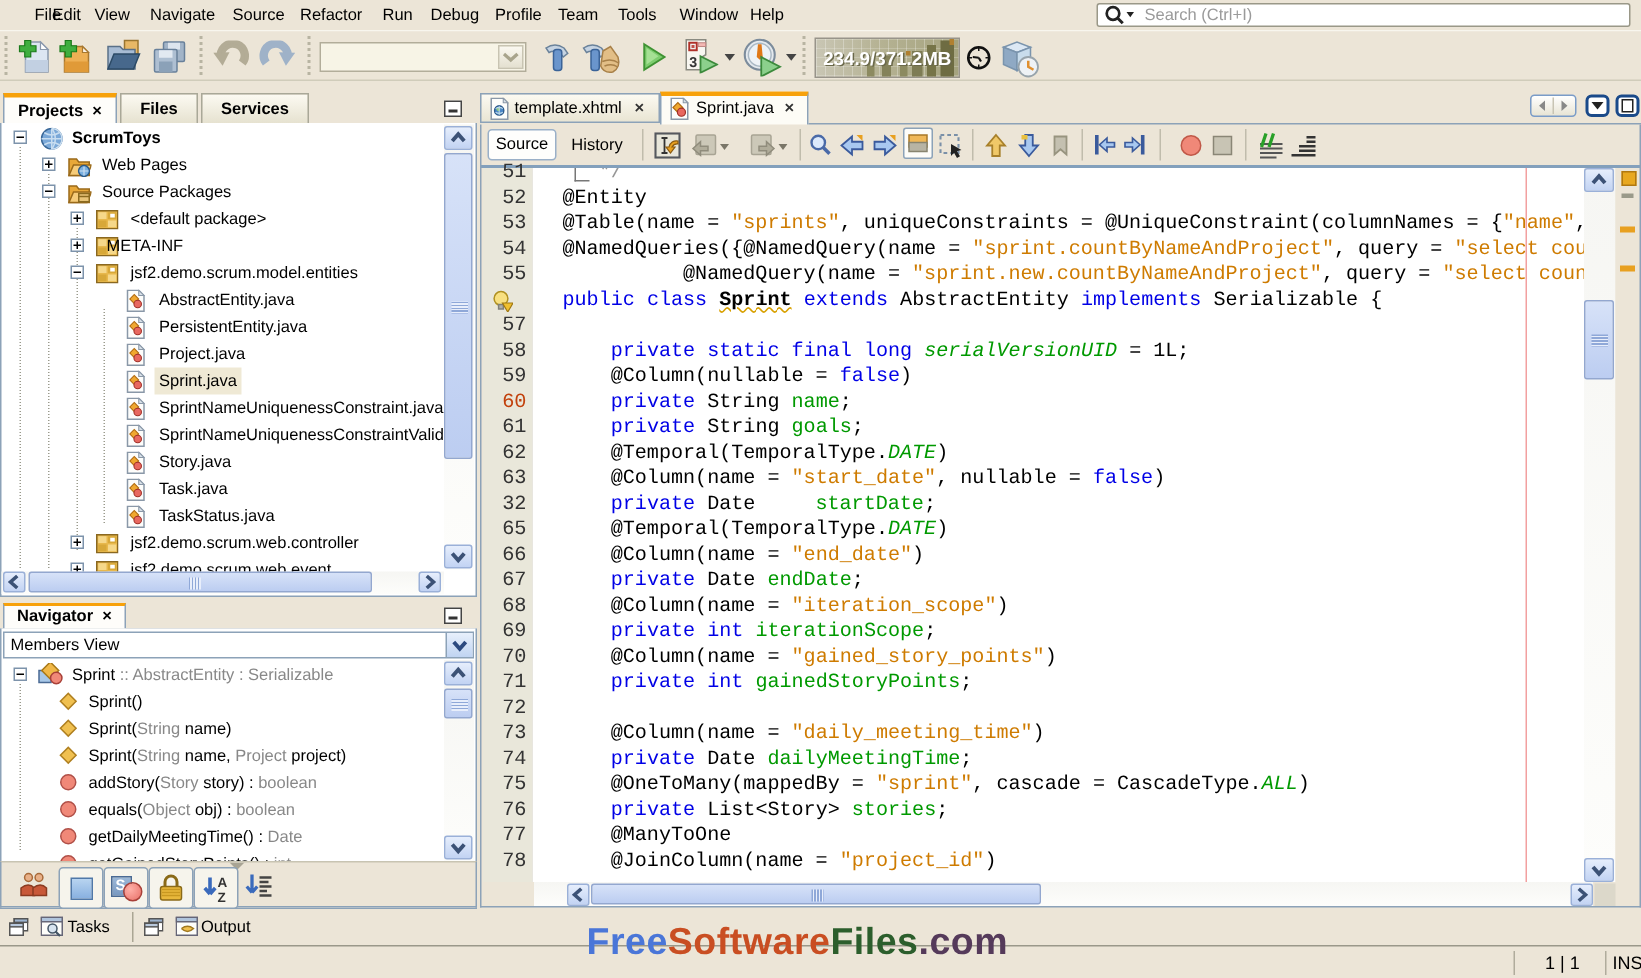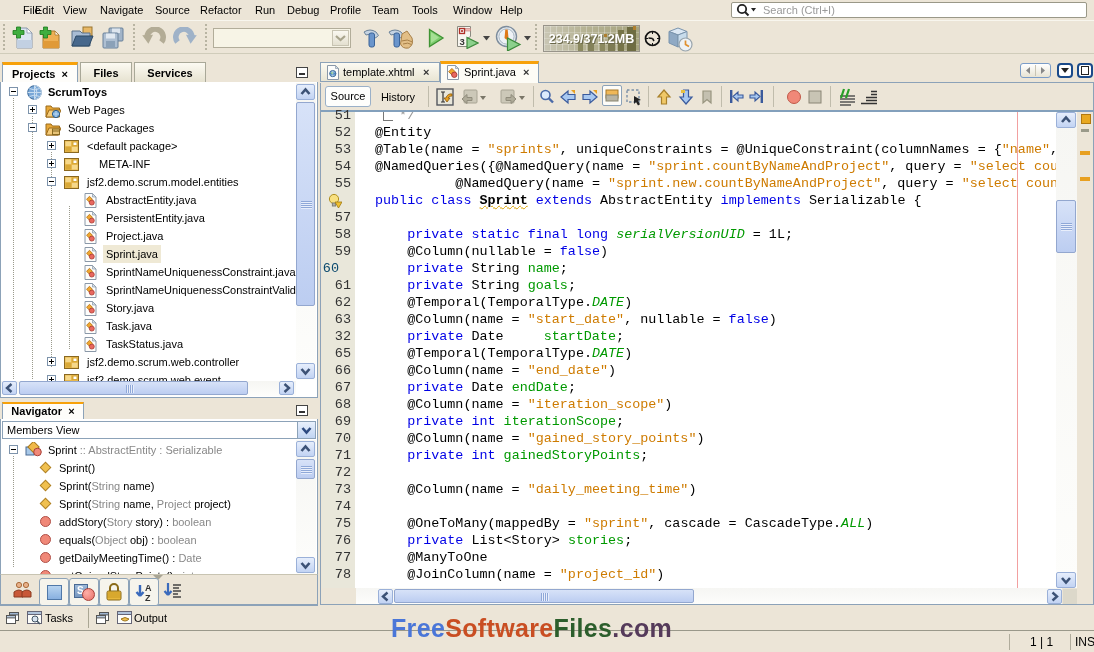--- a/index.html
+++ b/index.html
@@ -297,21 +297,21 @@
         <i></i>
       </span>
       <svg width="15" height="13" viewBox="0 0 15 13" style="position:absolute;left:63px;top:3px">
         <rect x="0.5" y="0.5" width="14" height="12" fill="#e8b84c" stroke="#8a6820"></rect>
         <rect x="1.5" y="1.5" width="5.5" height="4.5" fill="#f6d88a"></rect>
         <rect x="8" y="1.5" width="5.5" height="4.5" fill="#d8a838"></rect>
         <rect x="1.5" y="7" width="5.5" height="4.5" fill="#d8a838"></rect>
         <rect x="8" y="7" width="5.5" height="4.5" fill="#f6d88a"></rect>
         <rect x="9.5" y="2.5" width="3" height="2.5" fill="#fff"></rect>
       </svg>
-      <span style="position:absolute;left:98px;">META-INF</span>
+      <span style="position:absolute;left:70px;">META-INF</span>
     </div>
     <div class="trow" style="top: 91px; left: 0px;">
       <span class="ebox" style="left:46px">
         <i></i>
       </span>
       <svg width="15" height="13" viewBox="0 0 15 13" style="position:absolute;left:63px;top:3px">
         <rect x="0.5" y="0.5" width="14" height="12" fill="#e8b84c" stroke="#8a6820"></rect>
         <rect x="1.5" y="1.5" width="5.5" height="4.5" fill="#f6d88a"></rect>
         <rect x="8" y="1.5" width="5.5" height="4.5" fill="#d8a838"></rect>
         <rect x="1.5" y="7" width="5.5" height="4.5" fill="#d8a838"></rect>
@@ -807,21 +807,21 @@
 
 <div id="gutter" class="ab">
     <div class="ab mono" style="right: 4px; top: -5px; font-size: 13.5px; line-height: 17px; color: rgb(51, 51, 51); left: auto;">51</div>
     <div class="ab mono" style="right: 4px; top: 12px; font-size: 13.5px; line-height: 17px; color: rgb(51, 51, 51); left: auto;">52</div>
     <div class="ab mono" style="right: 4px; top: 29px; font-size: 13.5px; line-height: 17px; color: rgb(51, 51, 51); left: auto;">53</div>
     <div class="ab mono" style="right: 4px; top: 46px; font-size: 13.5px; line-height: 17px; color: rgb(51, 51, 51); left: auto;">54</div>
     <div class="ab mono" style="right: 4px; top: 63px; font-size: 13.5px; line-height: 17px; color: rgb(51, 51, 51); left: auto;">55</div>
     <div class="ab mono" style="right: 4px; top: 97px; font-size: 13.5px; line-height: 17px; color: rgb(51, 51, 51); left: auto;">57</div>
     <div class="ab mono" style="right: 4px; top: 114px; font-size: 13.5px; line-height: 17px; color: rgb(51, 51, 51); left: auto;">58</div>
     <div class="ab mono" style="right: 4px; top: 131px; font-size: 13.5px; line-height: 17px; color: rgb(51, 51, 51); left: auto;">59</div>
-    <div class="ab mono" style="right: 16px; top: 148px; font-size: 13.5px; line-height: 17px; color: #0c4a6e; left: auto;">60</div>
+    <div class="ab mono" style="right: 4px; top: 148px; font-size: 13.5px; line-height: 17px; color: #c2410c; left: auto;">60</div>
     <div class="ab mono" style="right: 4px; top: 165px; font-size: 13.5px; line-height: 17px; color: rgb(51, 51, 51); left: auto;">61</div>
     <div class="ab mono" style="right: 4px; top: 182px; font-size: 13.5px; line-height: 17px; color: rgb(51, 51, 51); left: auto;">62</div>
     <div class="ab mono" style="right: 4px; top: 199px; font-size: 13.5px; line-height: 17px; color: rgb(51, 51, 51); left: auto;">63</div>
     <div class="ab mono" style="right: 4px; top: 216px; font-size: 13.5px; line-height: 17px; color: rgb(51, 51, 51); left: auto;">32</div>
     <div class="ab mono" style="right: 4px; top: 233px; font-size: 13.5px; line-height: 17px; color: rgb(51, 51, 51); left: auto;">65</div>
     <div class="ab mono" style="right: 4px; top: 250px; font-size: 13.5px; line-height: 17px; color: rgb(51, 51, 51); left: auto;">66</div>
     <div class="ab mono" style="right: 4px; top: 267px; font-size: 13.5px; line-height: 17px; color: rgb(51, 51, 51); left: auto;">67</div>
     <div class="ab mono" style="right: 4px; top: 284px; font-size: 13.5px; line-height: 17px; color: rgb(51, 51, 51); left: auto;">68</div>
     <div class="ab mono" style="right: 4px; top: 301px; font-size: 13.5px; line-height: 17px; color: rgb(51, 51, 51); left: auto;">69</div>
     <div class="ab mono" style="right: 4px; top: 318px; font-size: 13.5px; line-height: 17px; color: rgb(51, 51, 51); left: auto;">70</div>
@@ -858,20 +858,21 @@
     <div class="ab mono" style="left: 20px; top: 199px; font-size: 13.4px; line-height: 17px; white-space: pre;">    @Column(name = <i class="st" style="font-style: normal;">"start_date"</i>, nullable = <i class="kw" style="font-style: normal;">false</i>)</div>
     <div class="ab mono" style="left: 20px; top: 216px; font-size: 13.4px; line-height: 17px; white-space: pre;">    <i class="kw" style="font-style: normal;">private</i> Date <i class="fd" style="font-style: normal; margin-left: 32px;">startDate</i>;</div>
     <div class="ab mono" style="left: 20px; top: 233px; font-size: 13.4px; line-height: 17px; white-space: pre;">    @Temporal(TemporalType.<i class="sfd" style="font-style: italic;">DATE</i>)</div>
     <div class="ab mono" style="left: 20px; top: 250px; font-size: 13.4px; line-height: 17px; white-space: pre;">    @Column(name = <i class="st" style="font-style: normal;">"end_date"</i>)</div>
     <div class="ab mono" style="left: 20px; top: 267px; font-size: 13.4px; line-height: 17px; white-space: pre;">    <i class="kw" style="font-style: normal;">private</i> Date <i class="fd" style="font-style: normal;">endDate</i>;</div>
     <div class="ab mono" style="left: 20px; top: 284px; font-size: 13.4px; line-height: 17px; white-space: pre;">    @Column(name = <i class="st" style="font-style: normal;">"iteration_scope"</i>)</div>
     <div class="ab mono" style="left: 20px; top: 301px; font-size: 13.4px; line-height: 17px; white-space: pre;">    <i class="kw" style="font-style: normal;">private</i> <i class="kw" style="font-style: normal;">int</i> <i class="fd" style="font-style: normal;">iterationScope</i>;</div>
     <div class="ab mono" style="left: 20px; top: 318px; font-size: 13.4px; line-height: 17px; white-space: pre;">    @Column(name = <i class="st" style="font-style: normal;">"gained_story_points"</i>)</div>
     <div class="ab mono" style="left: 20px; top: 335px; font-size: 13.4px; line-height: 17px; white-space: pre;">    <i class="kw" style="font-style: normal;">private</i> <i class="kw" style="font-style: normal;">int</i> <i class="fd" style="font-style: normal;">gainedStoryPoints</i>;</div>
     <div class="ab mono" style="left: 20px; top: 369px; font-size: 13.4px; line-height: 17px; white-space: pre;">    @Column(name = <i class="st" style="font-style: normal;">"daily_meeting_time"</i>)</div>
+    <div class="ab mono" style="left: 20px; top: 386px; font-size: 13.4px; line-height: 17px; white-space: pre;">    <i class="kw" style="font-style: normal;">private</i> Date <i class="fd" style="font-style: normal;">dailyMeetingTime</i>;</div>
     <div class="ab mono" style="left: 20px; top: 403px; font-size: 13.4px; line-height: 17px; white-space: pre;">    @OneToMany(mappedBy = <i class="st" style="font-style: normal;">"sprint"</i>, cascade = CascadeType.<i class="sfd" style="font-style: italic;">ALL</i>)</div>
     <div class="ab mono" style="left: 20px; top: 420px; font-size: 13.4px; line-height: 17px; white-space: pre;">    <i class="kw" style="font-style: normal;">private</i> List&lt;Story&gt; <i class="fd" style="font-style: normal;">stories</i>;</div>
     <div class="ab mono" style="left: 20px; top: 437px; font-size: 13.4px; line-height: 17px; white-space: pre;">    @ManyToOne</div>
     <div class="ab mono" style="left: 20px; top: 454px; font-size: 13.4px; line-height: 17px; white-space: pre;">    @JoinColumn(name = <i class="st" style="font-style: normal;">"project_id"</i>)</div>
   </div>
 
 <div class="ab" style="left:383px;top:112px;width:9px;height:8px;border-left:1px solid #777;border-bottom:1px solid #777;"></div>
 
 <div class="ab" style="left:1017px;top:112px;width:1px;height:476px;background:#f2a0a0;"></div>
 

